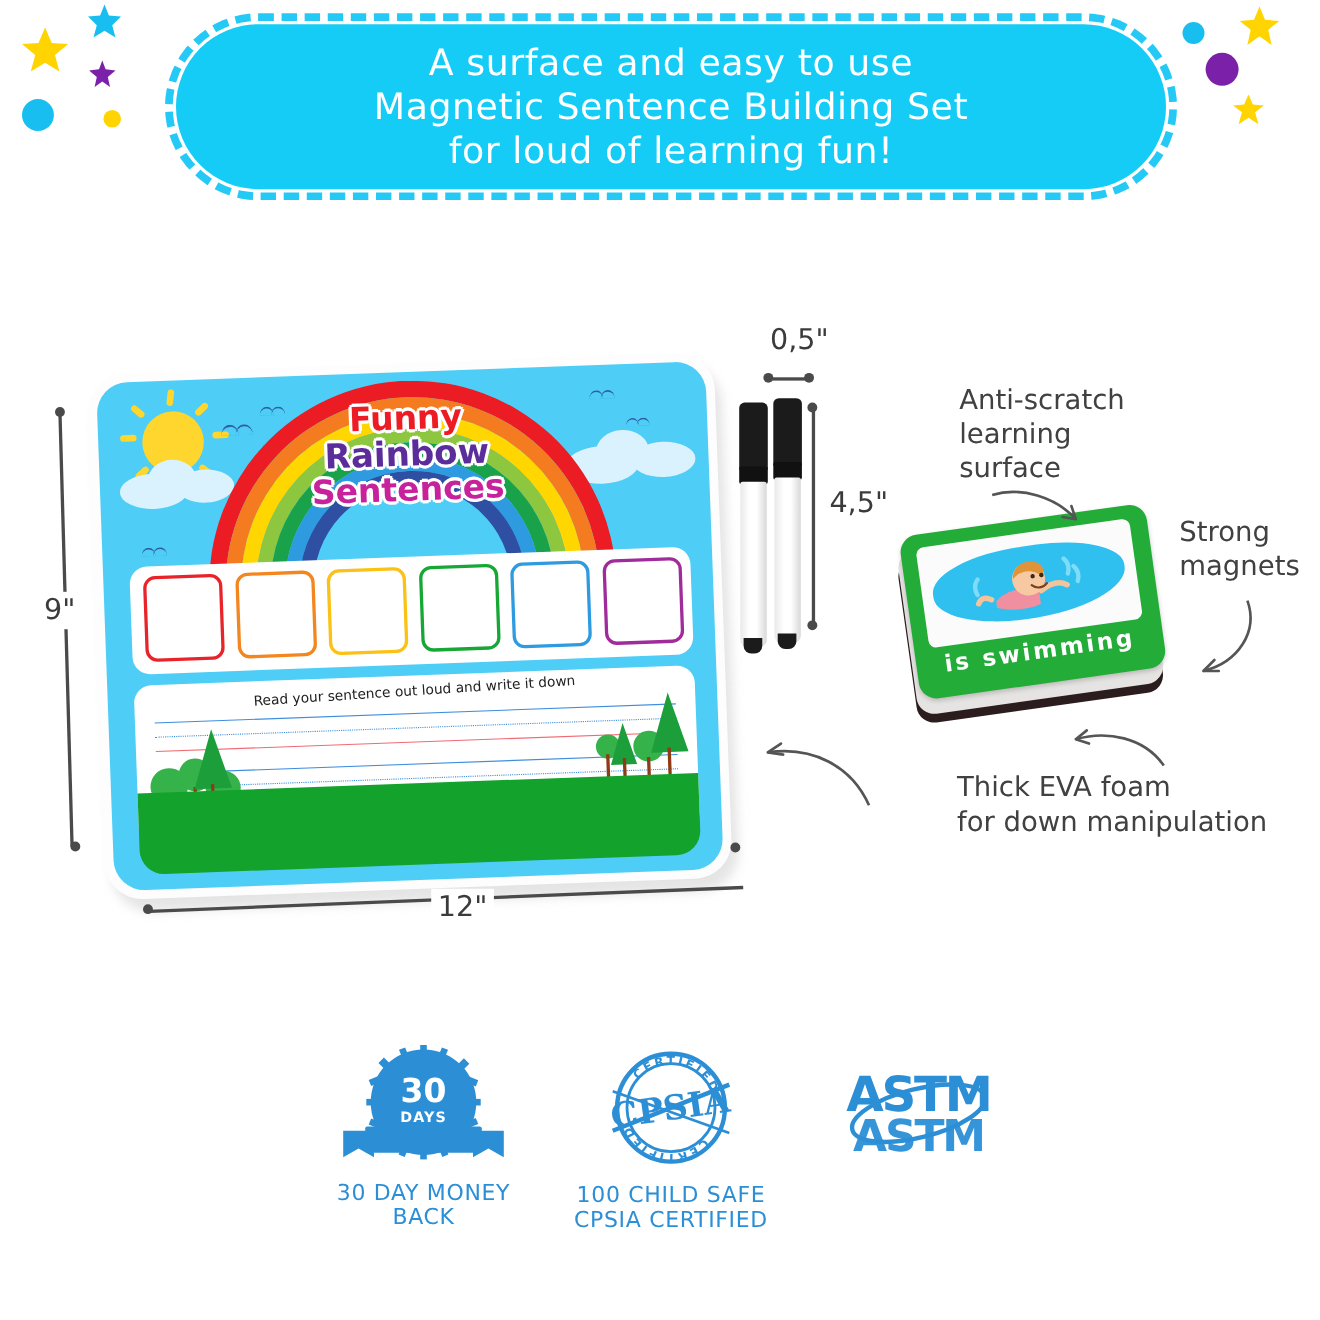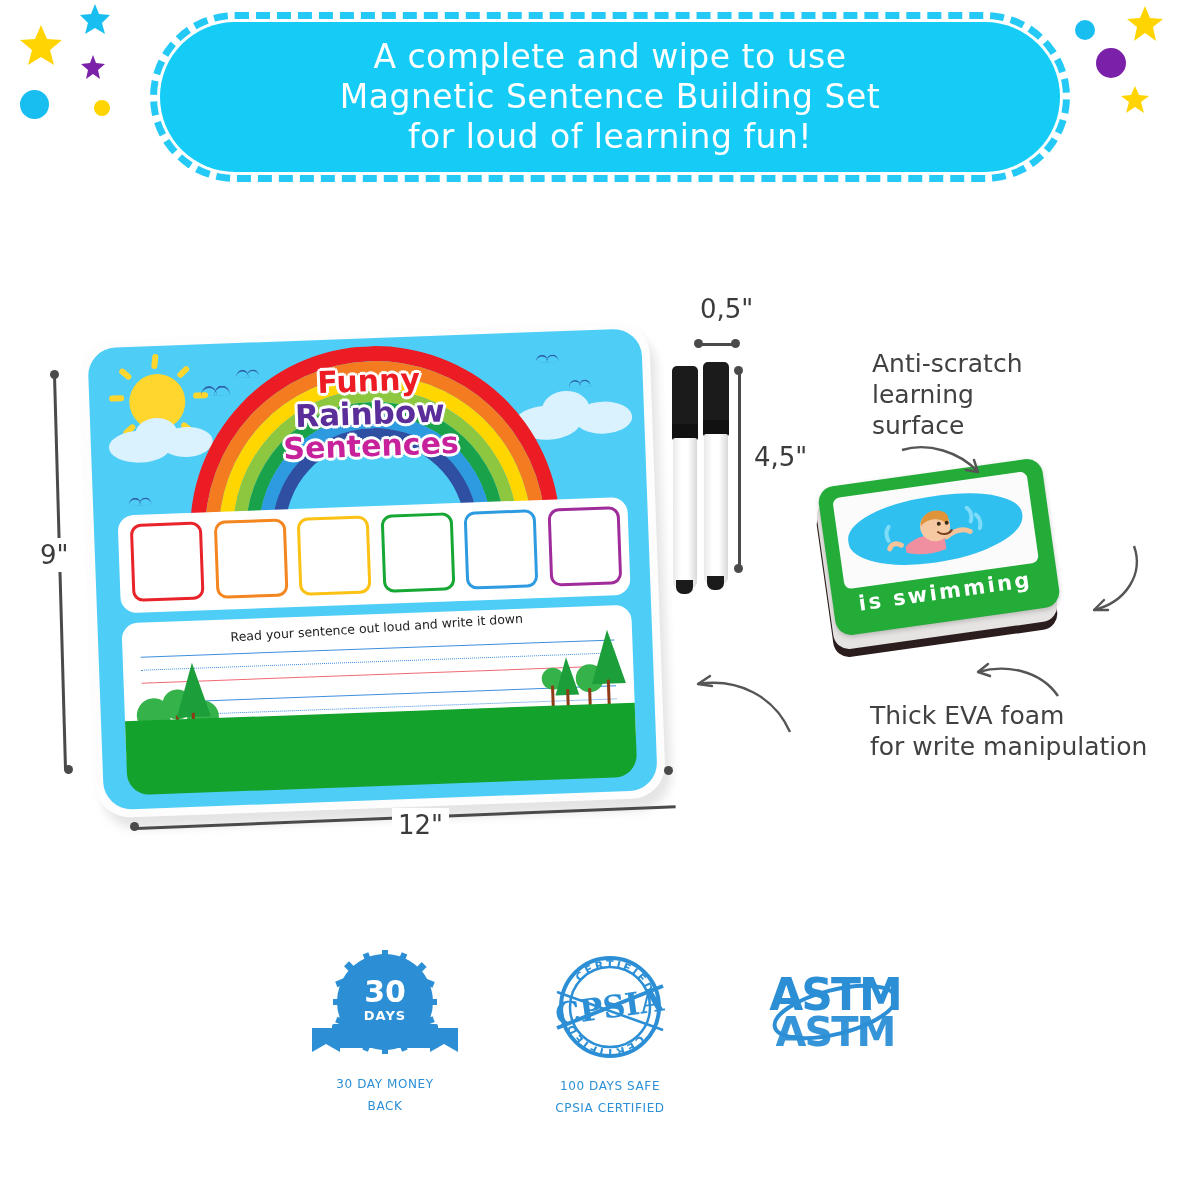--- a/index.html
+++ b/index.html
@@ -134,21 +134,21 @@
     color:#ffffff;font-family:"DejaVu Sans", sans-serif;font-size:21px;
     letter-spacing:2.5px;font-weight:600;}
 
   
   .callout{position:absolute;color:#414141;font-family:"DejaVu Sans", sans-serif;
     font-size:25px;line-height:31px;}
 
   
   #badges{position:absolute;left:280px;top:950px;width:660px;height:190px;}
   .badge{position:absolute;width:210px;text-align:center;}
-  .badge-cap{color:#2C8FD6;font-family:"DejaVu Sans", sans-serif;font-size:12px;
+  .badge-cap{color:#2C8FD6;font-family:"DejaVu Sans", sans-serif;font-size:20px;
     line-height:22px;letter-spacing:.6px;margin-top:8px;}
 </style>
 </head>
 <body>
 
 <div class="stage">
 
   <div>
     <svg class="confetti" style="left:18px;top:22px;" width="46" height="46">
       <polygon points="23,3 29,17 44,18 32,28 36,43 23,35 10,43 14,28 2,18 17,17" fill="#FFD400"></polygon>
@@ -171,21 +171,21 @@
       <polygon points="15,2 19,11 29,12 21,18 24,29 15,23 6,29 9,18 1,12 11,11" fill="#FFD400"></polygon>
     </svg>
     <div class="confetti dot" style="left:1075px;top:20px;width:20px;height:20px;background:#18BEF0;"></div>
     <div class="confetti dot" style="left:1096px;top:48px;width:30px;height:30px;background:#7B20A8;"></div>
   </div>
 
   <div id="header-banner">
     <div class="banner-dash"></div>
     <div class="banner-fill"></div>
     <div class="banner-text">
-      <div>A complete and wipe to use</div>
+      <div>A surface and easy to use</div>
       <div>Magnetic Sentence Building Set</div>
       <div>for loud of learning fun!</div>
     </div>
   </div>
 
   <div id="board-wrap">
     <div class="board-shadow"></div>
     <div class="board-white"></div>
     <div class="board-sky">
 
@@ -352,27 +352,29 @@
   </div>
 
   <div class="callout" style="left:872px;top:348px;white-space:pre-line;">Anti-scratch
 learning
 surface</div>
   <svg style="position:absolute;left:898px;top:440px;" width="100" height="52">
     <path d="M4 10 C30 2 62 12 80 32" stroke="#555" stroke-width="2.4" fill="none"></path>
     <path d="M80 32 L68 30 M80 32 L76 20" stroke="#555" stroke-width="2.4" fill="none" stroke-linecap="round"></path>
   </svg>
 
+  <div class="callout" style="left:1072px;top:468px;white-space:pre-line;">Strong
+magnets</div>
   <svg style="position:absolute;left:1058px;top:540px;" width="90" height="86">
     <path d="M76 6 C86 34 68 62 36 70" stroke="#555" stroke-width="2.4" fill="none"></path>
     <path d="M36 70 L50 70 M36 70 L46 60" stroke="#555" stroke-width="2.4" fill="none" stroke-linecap="round"></path>
   </svg>
 
   <div class="callout" style="left:870px;top:700px;white-space:pre-line;">Thick EVA foam
-for write manipulation</div>
+for down manipulation</div>
   <svg style="position:absolute;left:944px;top:660px;" width="120" height="48">
     <path d="M114 36 C96 10 62 4 34 12" stroke="#555" stroke-width="2.4" fill="none"></path>
     <path d="M34 12 L46 16 M34 12 L44 4" stroke="#555" stroke-width="2.4" fill="none" stroke-linecap="round"></path>
   </svg>
 
   <svg style="position:absolute;left:690px;top:674px;" width="106" height="64">
     <path d="M100 58 C84 22 48 4 8 10" stroke="#555" stroke-width="2.4" fill="none"></path>
     <path d="M8 10 L22 12 M8 10 L20 2" stroke="#555" stroke-width="2.4" fill="none" stroke-linecap="round"></path>
   </svg>
 
@@ -422,21 +424,21 @@
         <path id="arcTop" d="M36 55 A39 39 0 0 1 114 55" fill="none"></path>
         <path id="arcBot" d="M114 58 A39 39 0 0 1 36 58" fill="none"></path>
         <text fill="#2C8FD6" font-family="DejaVu Sans, sans-serif" font-size="11" font-weight="bold" letter-spacing="2.2">
           <textPath href="#arcTop" startOffset="22%">CERTIFIED</textPath>
         </text>
         <text fill="#2C8FD6" font-family="DejaVu Sans, sans-serif" font-size="11" font-weight="bold" letter-spacing="2.2">
           <textPath href="#arcBot" startOffset="22%">CERTIFIED</textPath>
         </text>
         <text x="75" y="66" text-anchor="middle" fill="#2C8FD6" font-family="DejaVu Serif, serif" font-size="31" font-weight="bold" transform="rotate(-8 75 60)">CPSIA</text>
       </svg>
-      <div class="badge-cap" style="white-space:pre-line;">100 DAYS SAFE
+      <div class="badge-cap" style="white-space:pre-line;">100 CHILD SAFE
 CPSIA CERTIFIED</div>
     </div>
 
     <div class="badge" style="left:450px;top:4px;">
       <svg width="150" height="110" style="display:block;margin:0 auto;">
         <text x="75" y="56" text-anchor="middle" fill="#2C8FD6" font-family="DejaVu Sans, sans-serif" font-size="44" font-weight="bold" letter-spacing="-2">ASTM</text>
         <text x="75" y="92" text-anchor="middle" fill="#2C8FD6" font-family="DejaVu Sans, sans-serif" font-size="40" font-weight="bold" letter-spacing="-2" opacity="0.95">ASTM</text>
         <ellipse cx="75" cy="58" rx="62" ry="22" fill="none" stroke="#2C8FD6" stroke-width="4" transform="rotate(-14 75 58)"></ellipse>
       </svg>
     </div>

